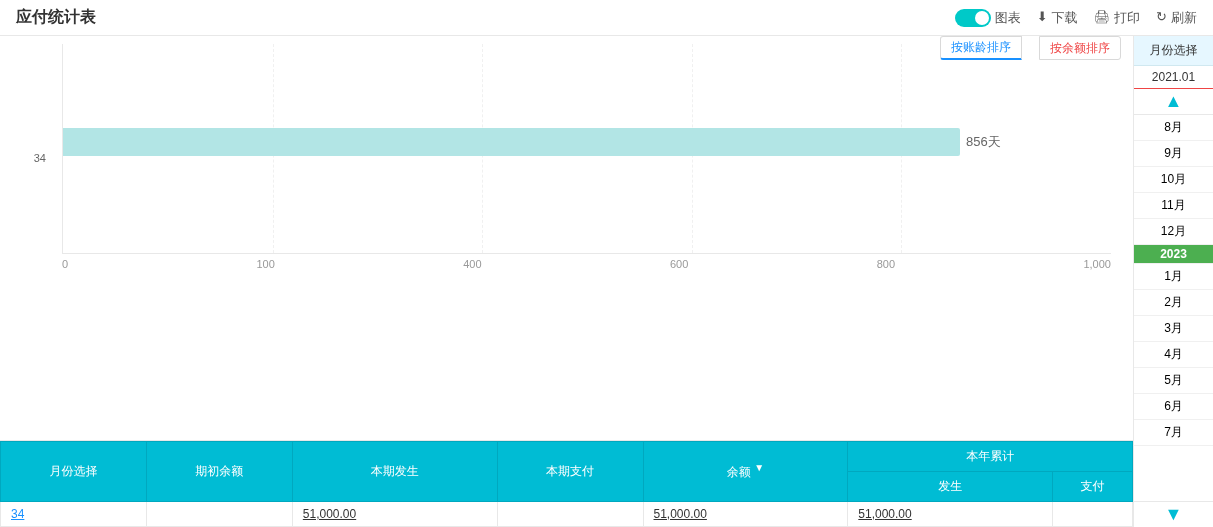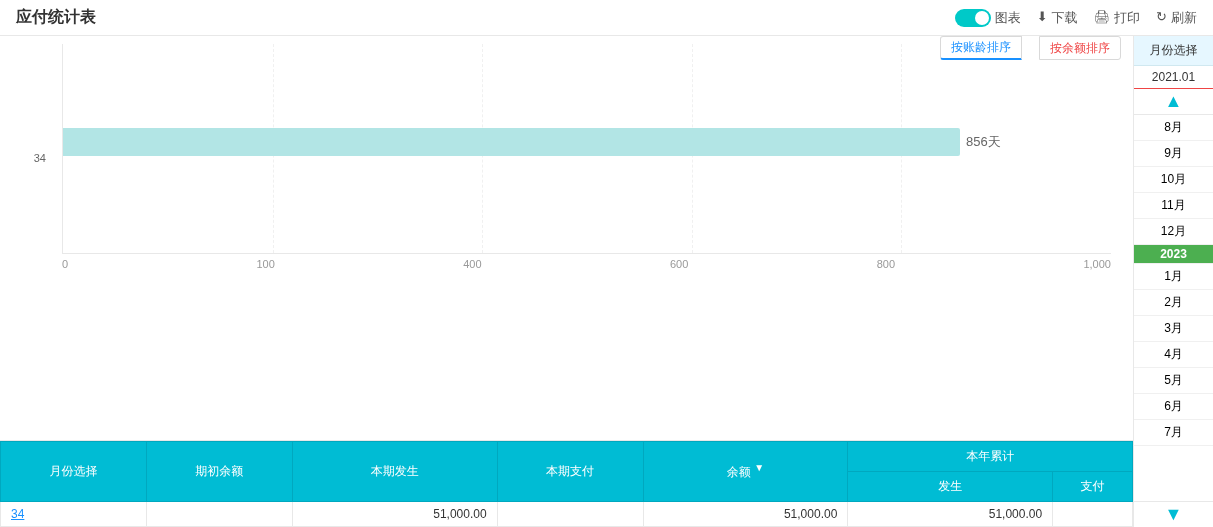--- a/index.html
+++ b/index.html
@@ -47,21 +47,21 @@
     .x-label { font-size: 11px; color: #999; }
     .bar-fill { height: 28px; background: #b2e5e5; border-radius: 0 2px 2px 0; }
 
     
     .grid-line { position: absolute; top: 0; bottom: 0; border-left: 1px dashed #f0f0f0; }
 
     
     .table-section { border-top: 1px solid #e8e8e8; }
     .data-table { width: 100%; border-collapse: collapse; font-size: 12px; }
     .data-table th { background: #00bcd4; color: #fff; padding: 6px 2px; text-align: center; border: 1px solid #00a8bf; font-weight: normal; }
-    .data-table td { padding: 5px 10px; border: 1px solid #e8e8e8; text-align: right; background: #fff; }
+    .data-table td { padding: 5px 10px; border: 1px solid #e8e8e8; background: #fff; text-decoration: underline; }
     .data-table td:first-child { text-align: left; color: #1890ff; cursor: pointer; text-decoration: underline; }
     .th-group { text-align: center; }
 
     
     .sidebar-right { width: 80px; background: #fff; border-left: 1px solid #e8e8e8; display: flex; flex-direction: column; overflow: hidden; }
     .sidebar-header { background: #e6f7ff; padding: 6px 8px; font-size: 12px; color: #333; border-bottom: 1px solid #d0e8f0; text-align: center; }
     .sidebar-date { padding: 4px 8px; font-size: 12px; color: #333; text-align: center; border-bottom: 1px solid #ef4444; }
     .sidebar-months { flex: 1; overflow-y: auto; }
     .month-item { padding: 4px 8px; font-size: 12px; color: #000000; cursor: pointer; text-align: center; border-bottom: 1px solid #f0f0f0; }
     .month-item.year-label { background: #4caf50; color: #fff; font-weight: bold; padding: 2px 20px; }

